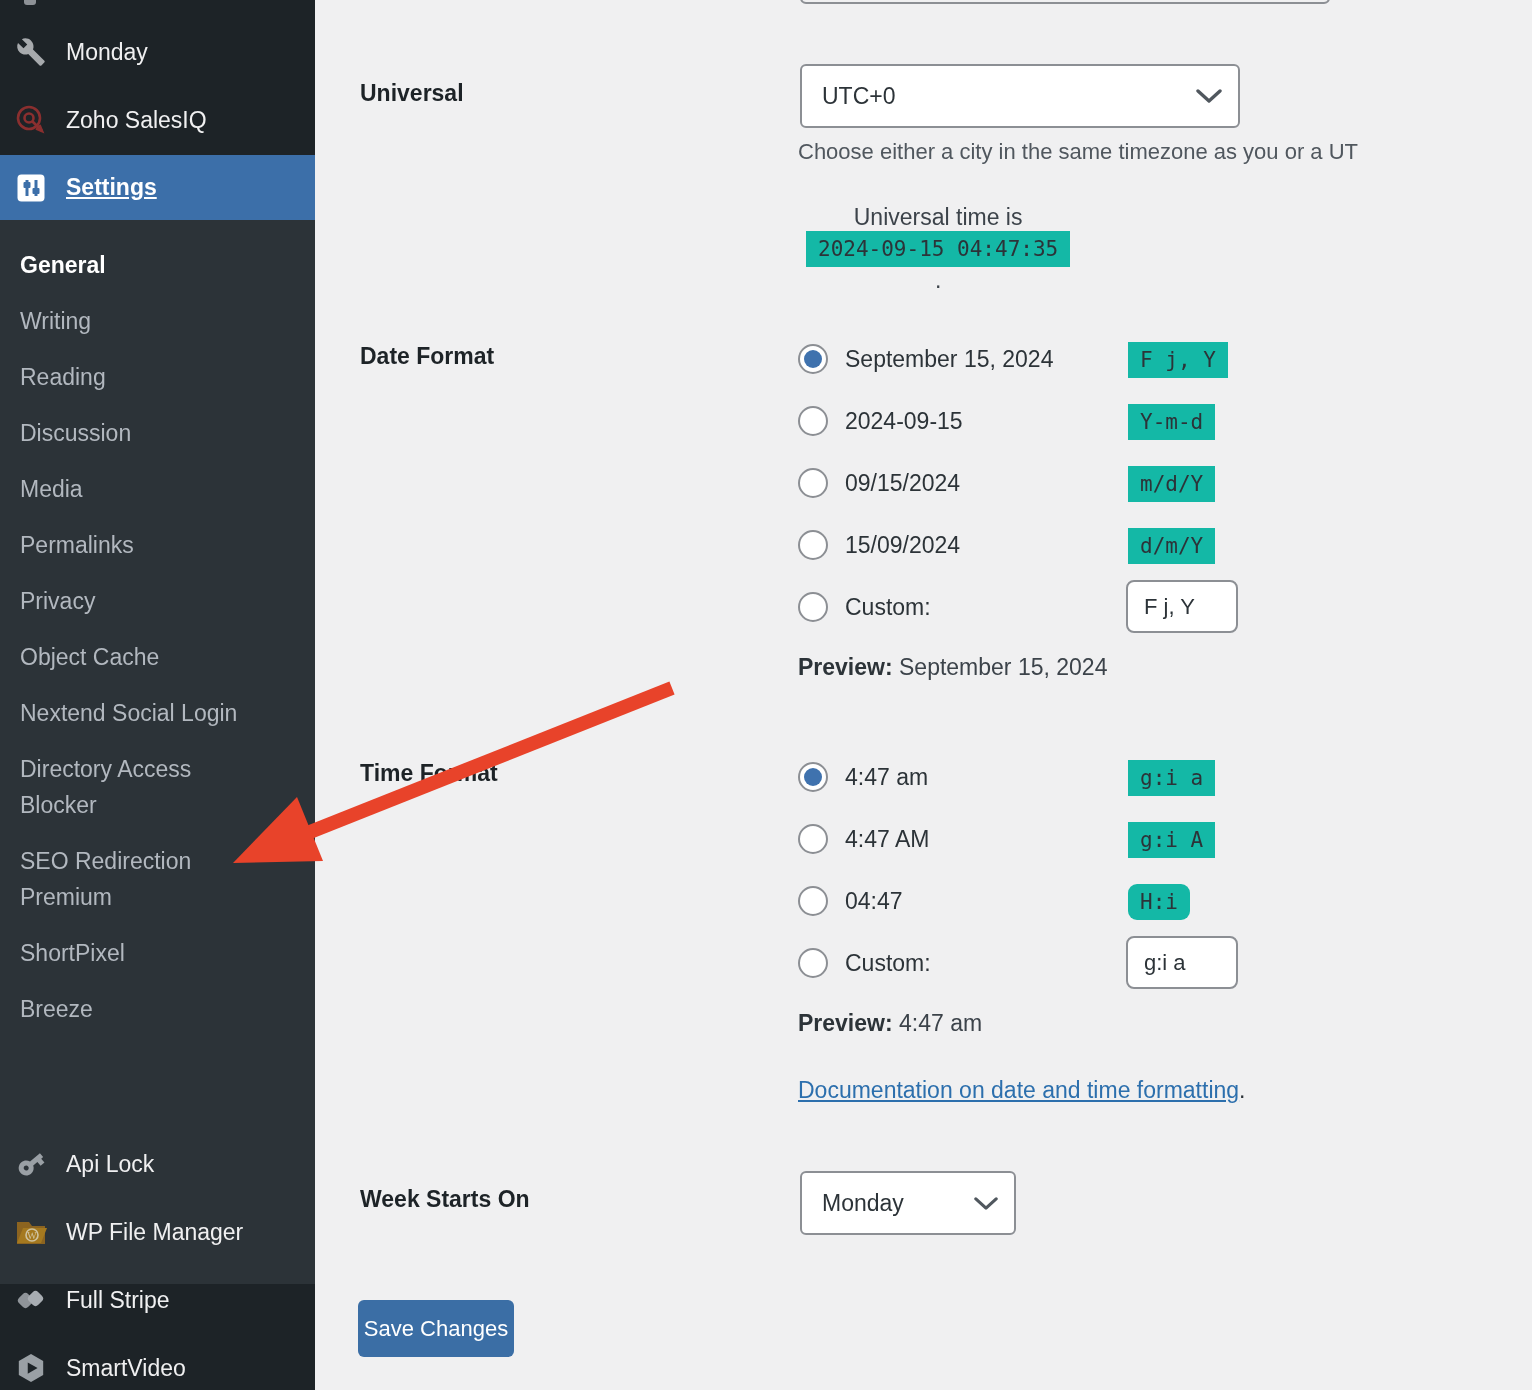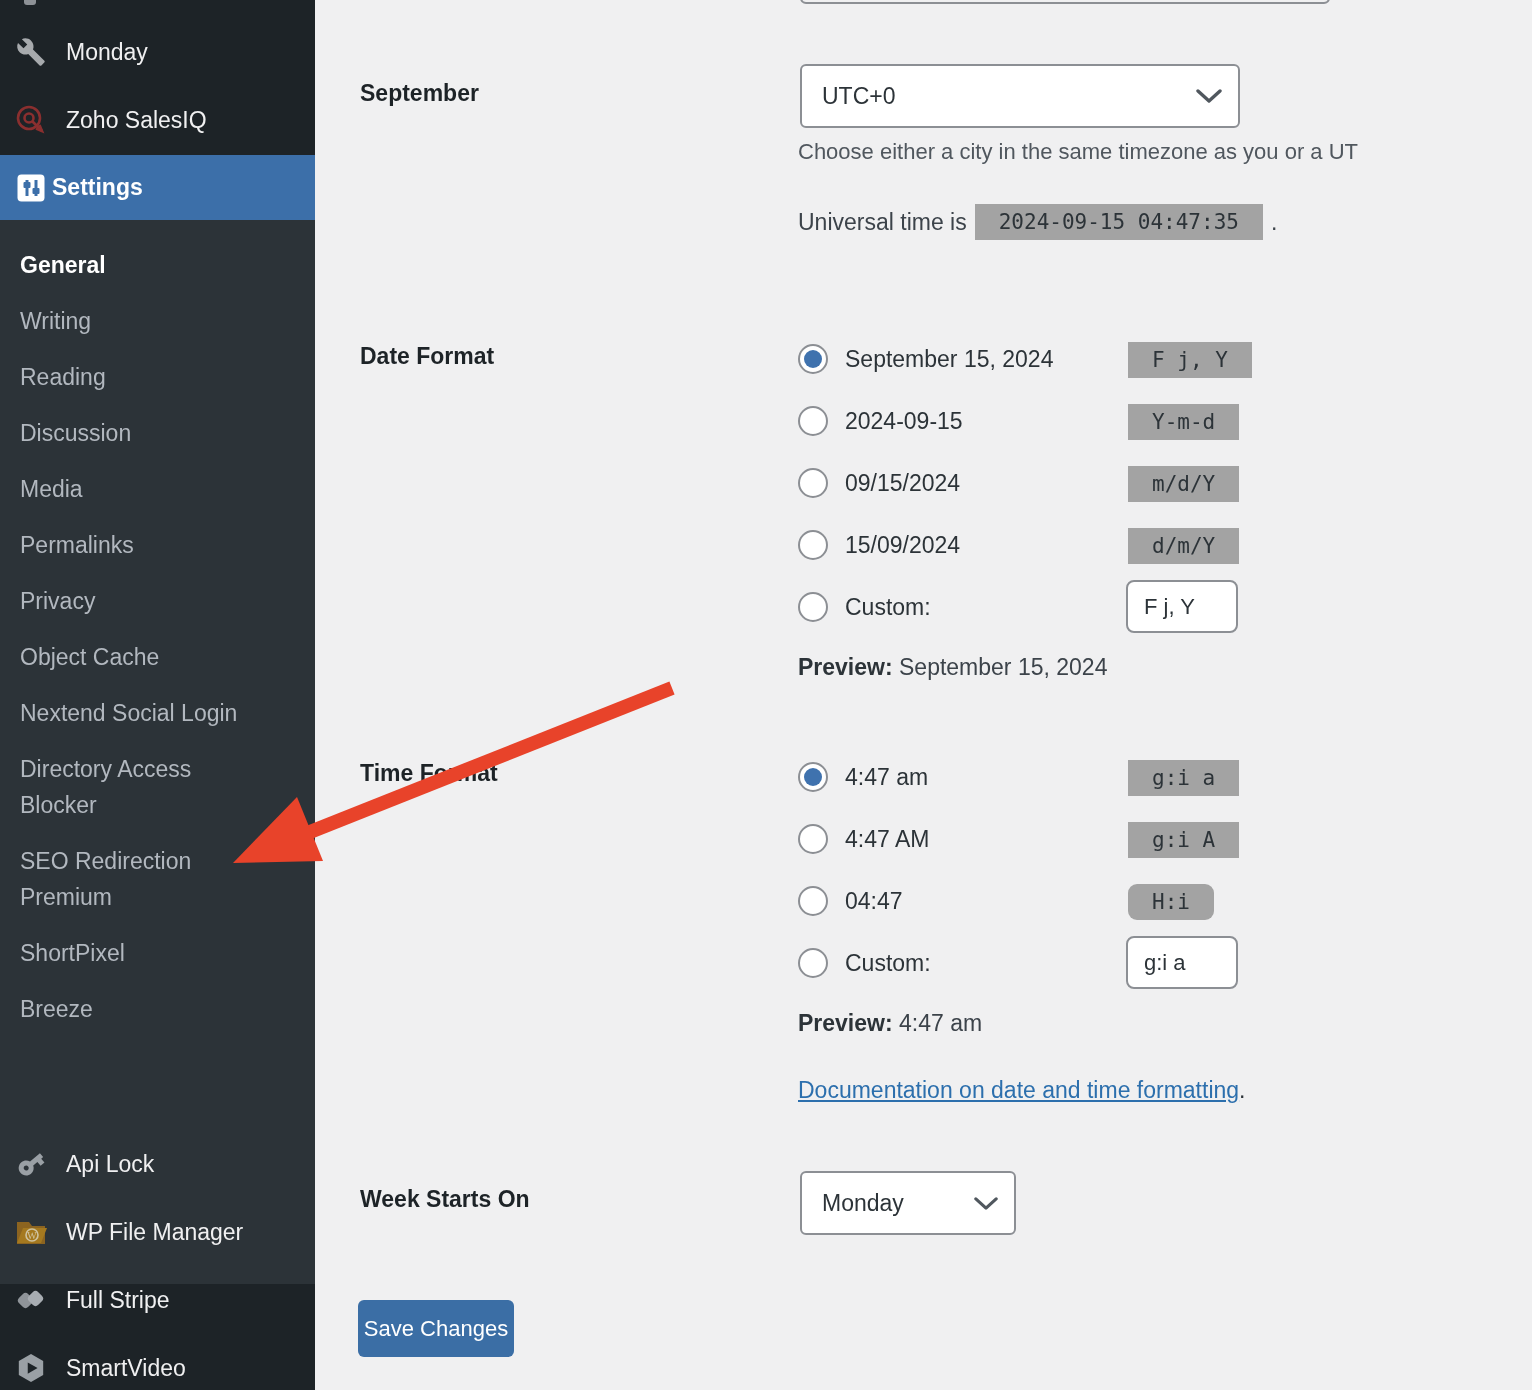--- a/index.html
+++ b/index.html
@@ -14,42 +14,42 @@
   .side-item { position:absolute; left:0; width:100%; height:68px; display:flex; align-items:center;
                padding-left:14px; color:#f0f0f1; font-size:23px; cursor:pointer; }
   .side-item .ic { width:34px; height:34px; display:flex; align-items:center; justify-content:center; flex:none; }
   .side-item .lbl { margin-left:18px; white-space:nowrap; }
   .icon-sliver { position:absolute; left:24px; top:0; width:12px; height:5px; background:#8d9196; border-radius:0 0 3px 3px; }
 
   .active-item { position:absolute; left:0; top:155px; width:100%; height:65px; background:#3c6fa9;
                  display:flex; align-items:center; padding-left:14px; color:#fff; font-size:23px;
                  font-weight:600; cursor:pointer; }
   .active-item .ic { width:34px; height:34px; display:flex; align-items:center; justify-content:center; flex:none; }
-  .active-item .lbl { margin-left:4px; }
+  .active-item .lbl { margin-left:18px;text-decoration:underline; }
   .notch { position:absolute; right:0; top:170px; width:0; height:0;
            border-top:17px solid transparent; border-bottom:17px solid transparent;
            border-right:14px solid #f0f0f1; }
 
   .submenu { position:absolute; left:0; top:220px; width:100%; height:1064px; background:#2c3338; padding-top:17px; }
   .sub-item { font-size:23px; color:#b2b8bf; line-height:56px; padding:0 24px 0 20px; cursor:pointer; }
   .sub-item.two { line-height:36px; padding-top:10px; padding-bottom:10px; width:230px; }
   .sub-item.active { color:#ffffff; font-weight:700; }
 
   
   .content { position:absolute; left:315px; top:0; right:0; bottom:0; background:#f0f0f1; overflow:hidden; }
   .top-partial { position:absolute; left:485px; top:-50px; width:530px; height:54px;
                  border:2px solid #8c8f94; border-radius:6px; background:transparent; }
   .field-label { position:absolute; left:45px; font-size:23px; font-weight:700; color:#1d2327; }
   .select { position:absolute; height:64px; background:#fff; border:2px solid #8c8f94; border-radius:6px;
             display:flex; align-items:center; justify-content:space-between;
             padding:0 16px 0 20px; font-size:23px; color:#2c3338; cursor:pointer; }
   .desc { position:absolute; left:483px; font-size:22px; color:#50575e; white-space:nowrap; }
   .uni { position:absolute; left:483px; font-size:23px; color:#3c434a; display:flex; align-items:center; white-space:pre; }
-  code.badge { font-family:"DejaVu Sans Mono", monospace; font-size:21px; background:#a3a3a3;
-               padding:6px 24px; color:#2c3338; white-space:pre; }
+  code.badge { font-family:"DejaVu Sans Mono", monospace; font-size:21px; background:#14b8a6;
+               padding:6px 12px; color:#2c3338; white-space:pre; }
   .badge-abs { position:absolute; left:813px; }
   .row { position:absolute; left:483px; height:56px; display:flex; align-items:center; }
   .radio { width:30px; height:30px; border-radius:50%; border:2px solid #8c8f94; background:#fff;
            position:relative; flex:none; cursor:pointer; }
   .radio.checked::after { content:""; position:absolute; inset:4px; border-radius:50%; background:#3f72ae; }
   .opt-label { margin-left:17px; font-size:23px; color:#2c3338; white-space:nowrap; }
   .custom-input { position:absolute; left:811px; width:112px; height:53px; border:2px solid #8c8f94;
                   border-radius:8px; background:#fff; font-size:22px; color:#2c3338; padding-left:16px;
                   font-family:"Liberation Sans", sans-serif; }
   .preview { position:absolute; left:483px; font-size:23px; color:#3c434a; }
@@ -162,31 +162,31 @@
         </svg>
       </span>
       <span class="lbl">SmartVideo</span>
     </div>
   </div>
 
   <div class="content">
 
     <div class="top-partial"></div>
 
-    <div class="field-label" style="top:80px;">September</div>
+    <div class="field-label" style="top:80px;">Universal</div>
     <div class="select" style="left:485px; top:64px; width:440px;">
       <span>UTC+0</span>
       <span>
         <svg width="26" height="16" viewBox="0 0 26 16" fill="none">
             <polyline points="2,3 13,13 24,3" stroke="#50575e" stroke-width="3.4" stroke-linecap="round" stroke-linejoin="round"></polyline>
           </svg>
       </span>
     </div>
     <div class="desc" style="top:139px;">Choose either a city in the same timezone as you or a UT</div>
-    <div class="uni" style="top:204px;">
+    <div class="uni" style="top:204px;flex-direction:column;">
       <span>Universal time is</span>
       <code class="badge" style="margin:0 8px;">2024-09-15 04:47:35</code>
       <span>.</span>
     </div>
 
     <div class="field-label" style="top:343px;">Date Format</div>
 
     <div class="row" style="top:331px;">
       <span class="radio checked"></span>
       <span class="opt-label">September 15, 2024</span>

